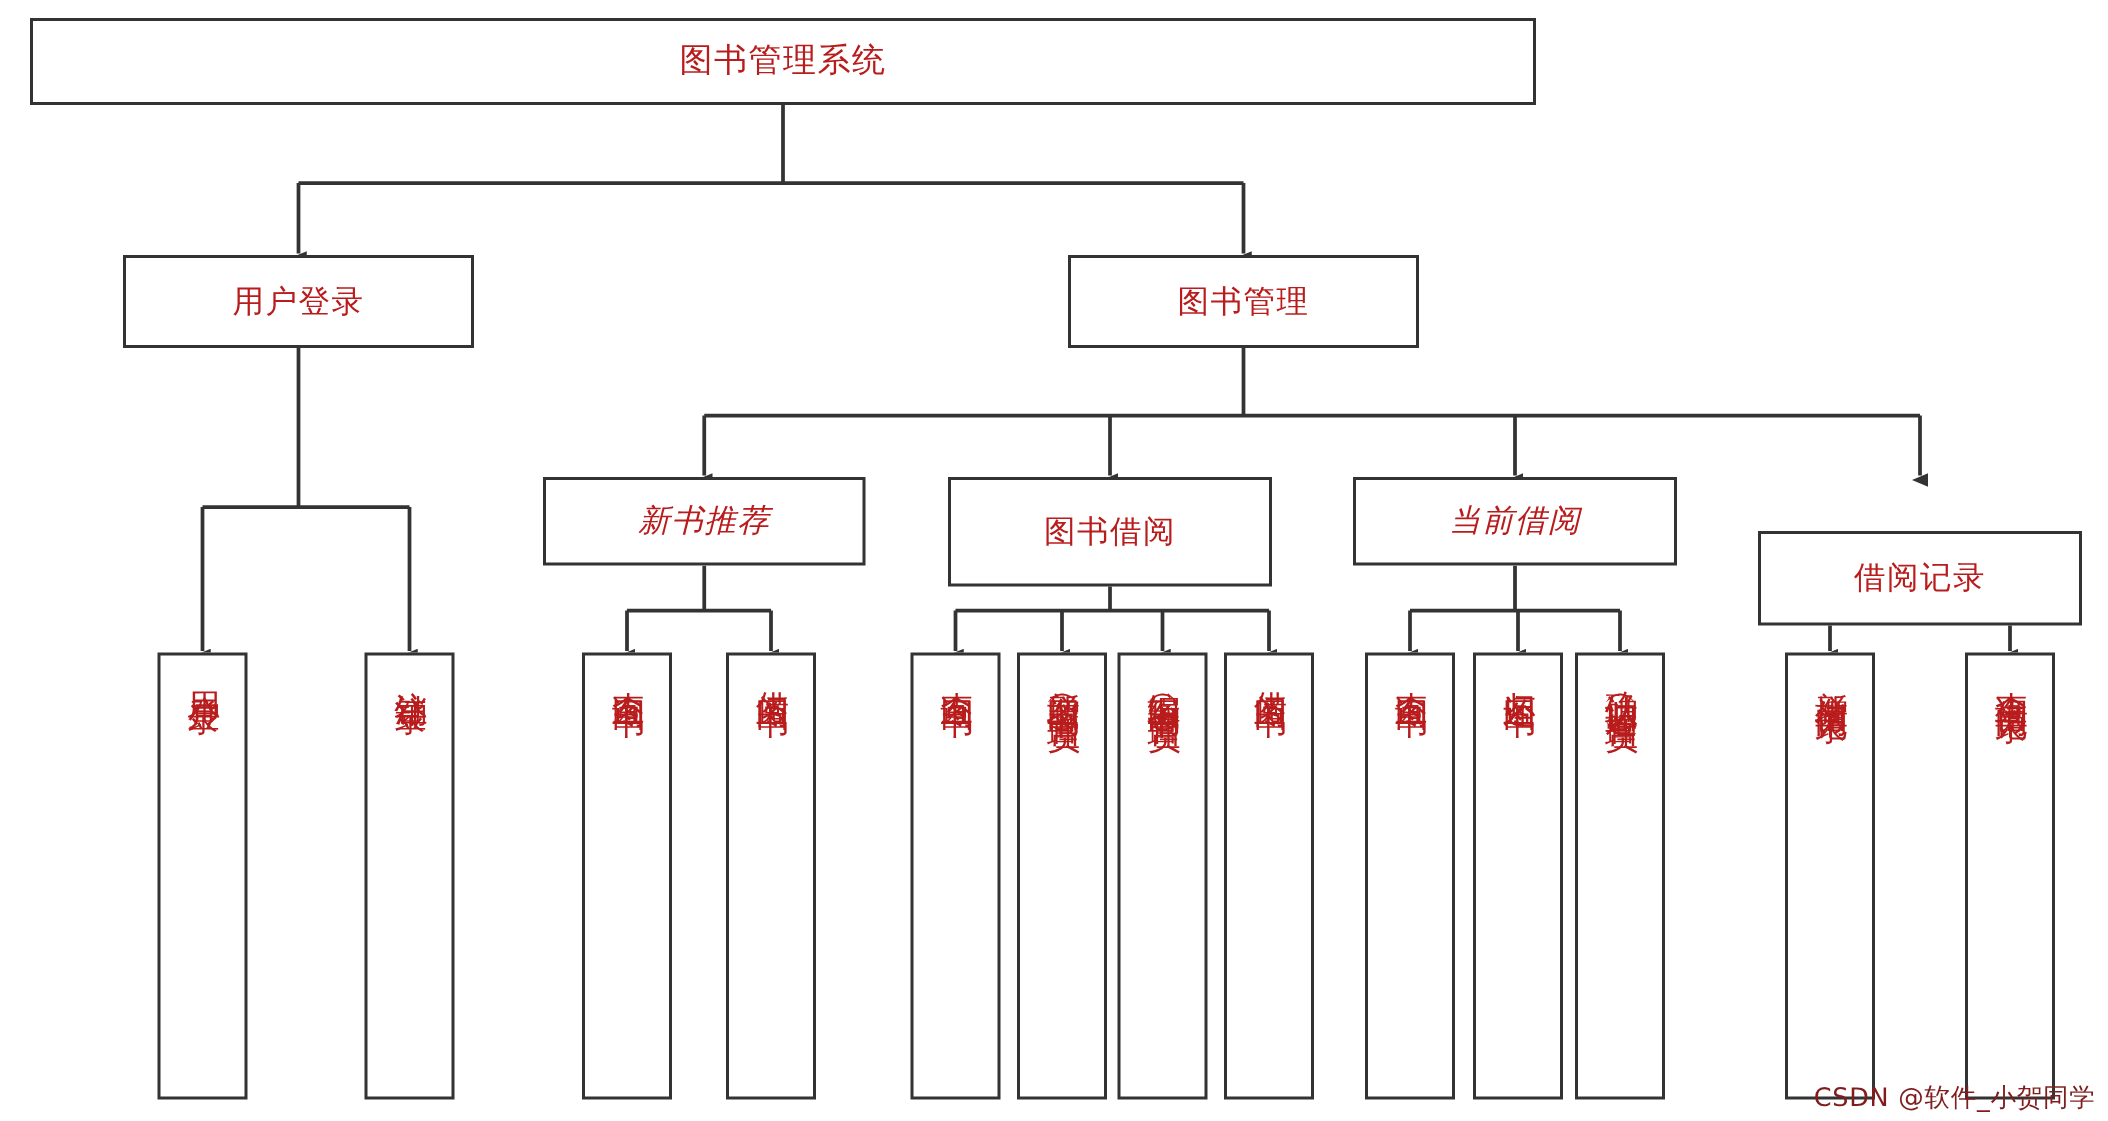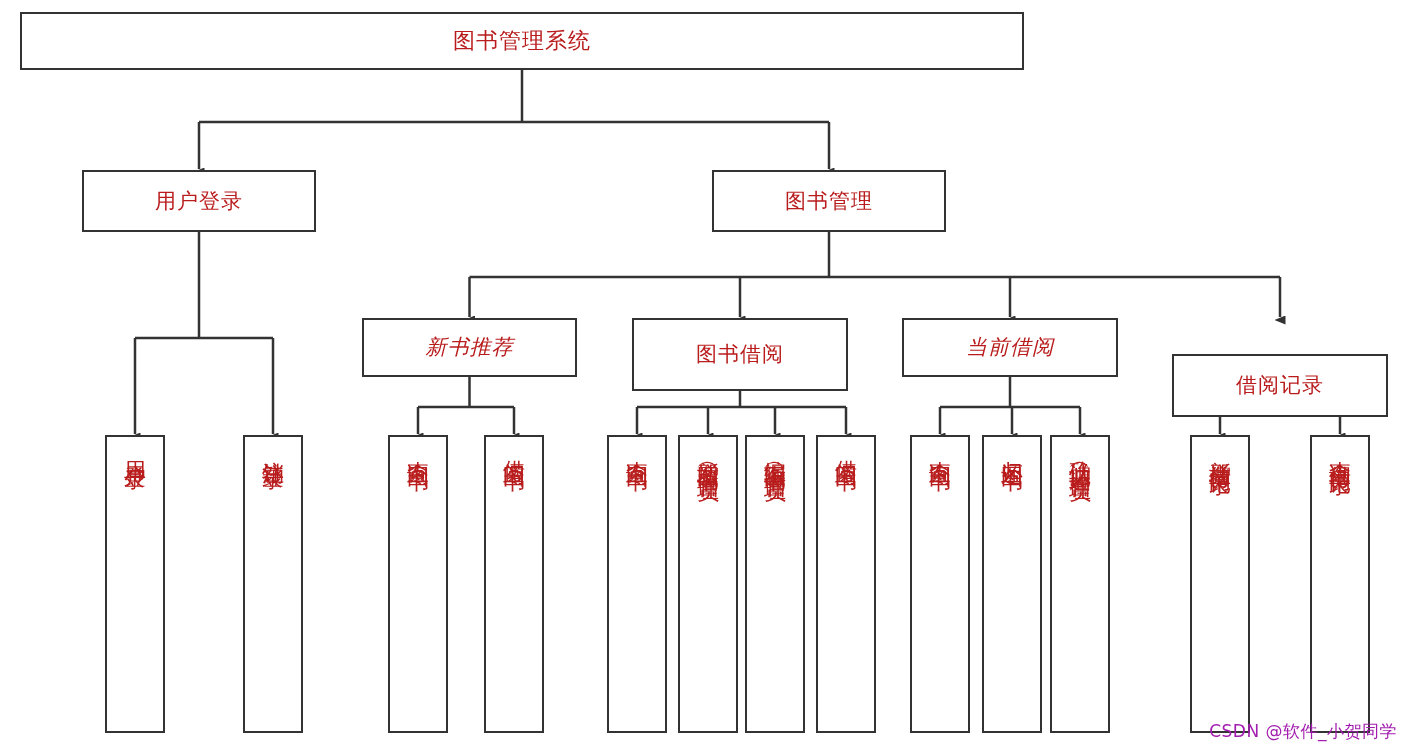--- a/index.html
+++ b/index.html
@@ -62,21 +62,21 @@
     font-size: 22px;
     letter-spacing: 3px;
     line-height: 1;
     white-space: nowrap;
   }
   #watermark {
     position: absolute;
     right: 8px;
     bottom: 4px;
     font-size: 17px;
-    color: #a21caf;
+    color: #7f1d1d;
     white-space: nowrap;
     letter-spacing: 0.5px;
     pointer-events: none;
   }
 </style>
 </head>
 <body>
 
 <div id="canvas">
 

